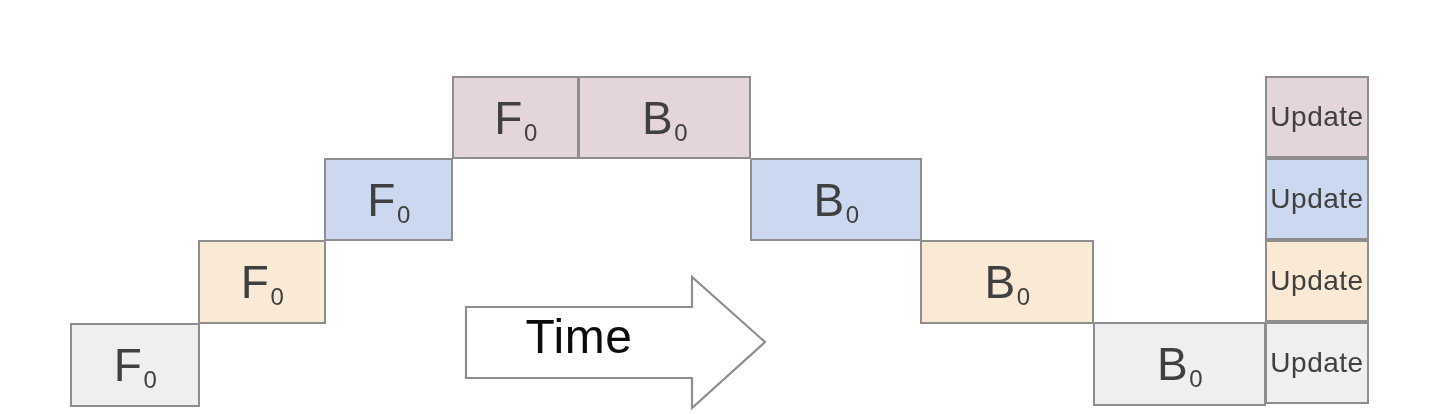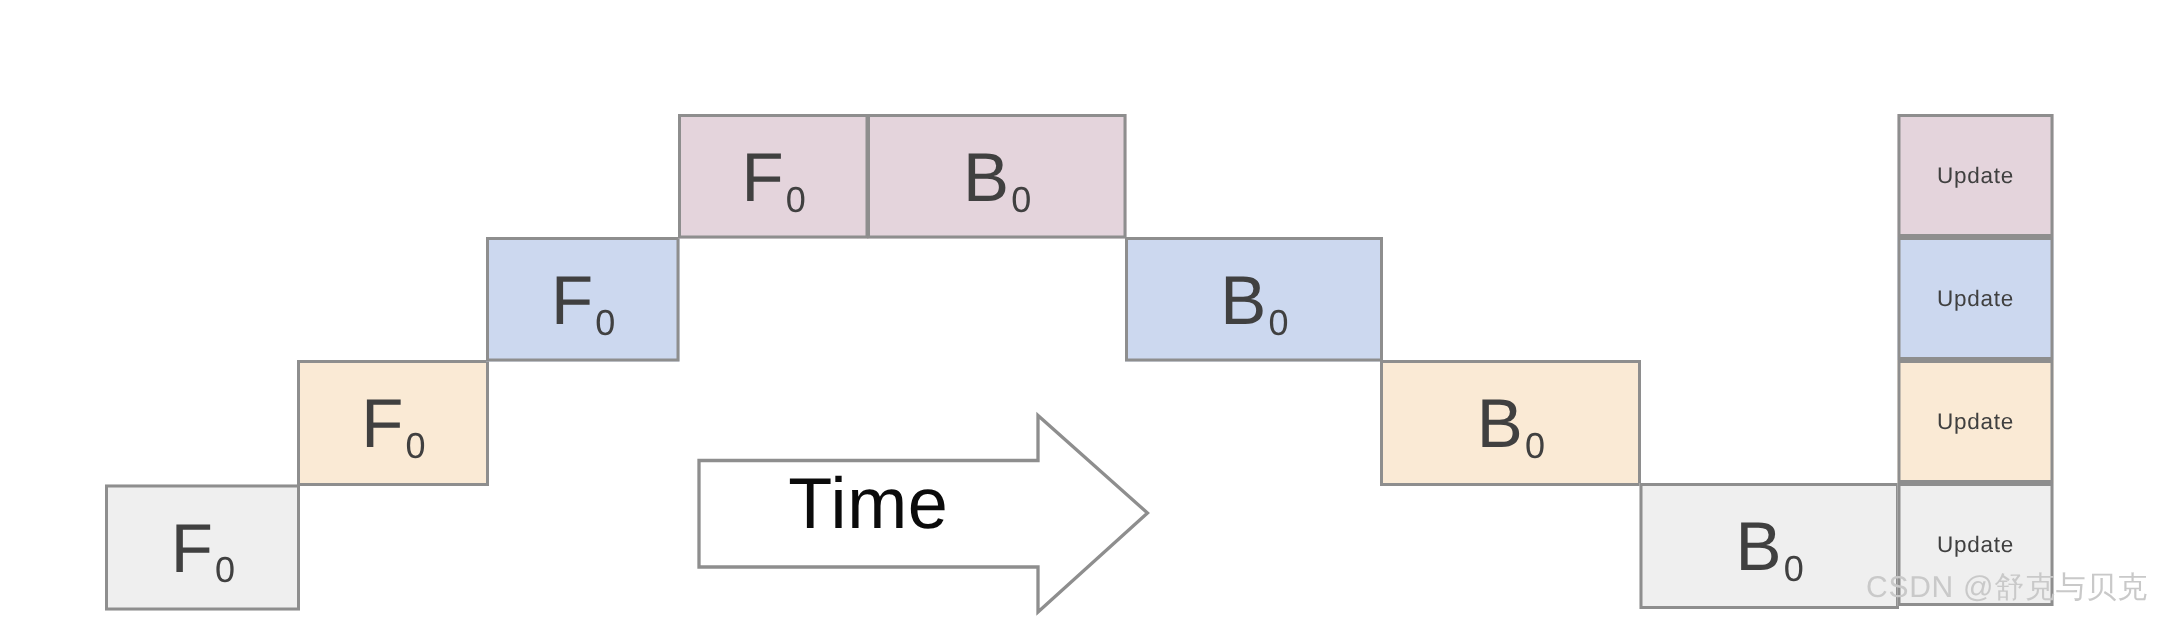--- a/index.html
+++ b/index.html
@@ -34,21 +34,21 @@
     white-space: nowrap;
   }
   .block .lbl .sub {
     font-size: 24px;
     vertical-align: baseline;
     position: relative;
     top: 7px;
     left: 1px;
   }
   .update-block .lbl {
-    font-size: 15px;
+    font-size: 28px;
     font-weight: 400;
   }
   
   #time-arrow {
     position: absolute;
     left: 464px;
     top: 296px;
     width: 305px;
     height: 118px;
   }
@@ -126,15 +126,14 @@
     <span class="lbl">Update</span>
   </div>
 
   <div id="time-arrow">
     <svg viewBox="0 0 305 118" preserveAspectRatio="none" aria-hidden="true">
       <polygon id="arrow-shape" points="2,11 228,11 228,-19 301,46 228,112 228,82 2,82" fill="#ffffff" stroke="#8e8e8e" stroke-width="2.2" stroke-linejoin="miter"></polygon>
     </svg>
   </div>
   <div id="time-label">Time</div>
 
-  <div id="watermark" style="color: rgb(201, 201, 201);">CSDN @舒克与贝克</div>
 
 </div>
 
 </body></html>

